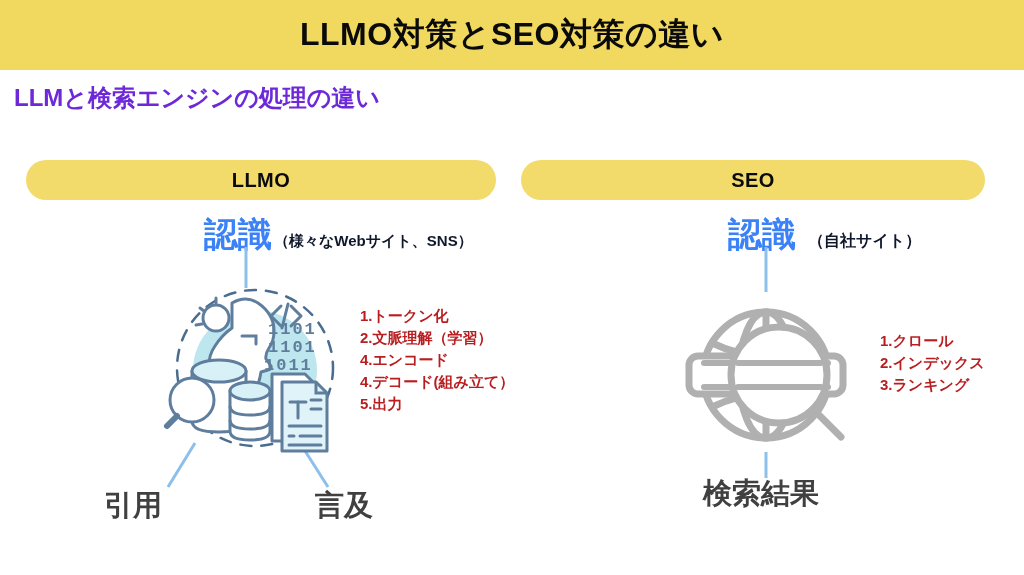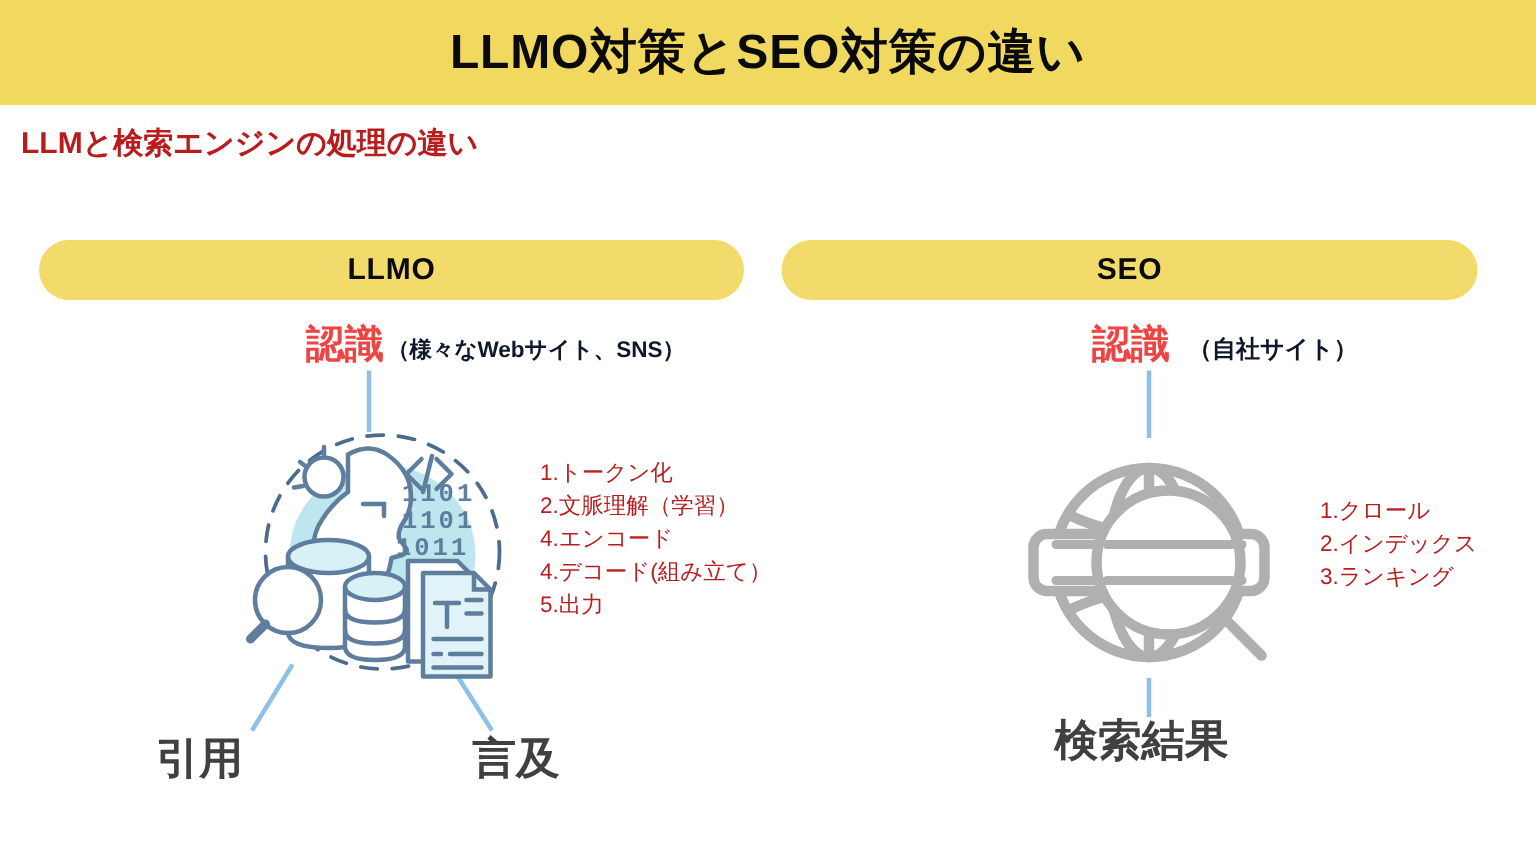--- a/index.html
+++ b/index.html
@@ -34,23 +34,23 @@
     letter-spacing: 0.5px;
     color: #0a0a0a;
     white-space: nowrap;
   }
 
   
   .subtitle {
     position: absolute;
     left: 14px;
     top: 82px;
-    font-size: 20px;
-    font-weight: 700;
-    color: #b91c1c;
+    font-size: 24px;
+    font-weight: 700;
+    color: #6d28d9;
     white-space: nowrap;
   }
 
   
   .pill {
     position: absolute;
     height: 40px;
     background: #f2db6a;
     border-radius: 20px;
     display: flex;
@@ -69,38 +69,38 @@
   
   .recog-row {
     position: absolute;
     display: flex;
     align-items: baseline;
     white-space: nowrap;
   }
   .recog-row.left  { left: 204px; top: 212px; }
   .recog-row.right { left: 728px; top: 212px; }
   .recog-main {
-    font-size: 26px;
-    font-weight: 700;
-    color: #ef4444;
+    font-size: 34px;
+    font-weight: 700;
+    color: #3b82f6;
   }
   .recog-sub {
     font-size: 15px;
     font-weight: 700;
     color: #0f172a;
     margin-left: 2px;
   }
   .recog-sub.spaced { margin-left: 12px; font-size: 16px; }
 
   
   .steps {
     position: absolute;
     color: #b81e20;
     font-size: 15px;
-    font-weight: 400;
+    font-weight: 700;
     line-height: 22px;
     white-space: nowrap;
   }
   .steps-llmo { left: 360px; top: 305px; }
   .steps-seo  { left: 880px; top: 330px; }
   .steps div { }
 
   
   .outcome {
     position: absolute;

